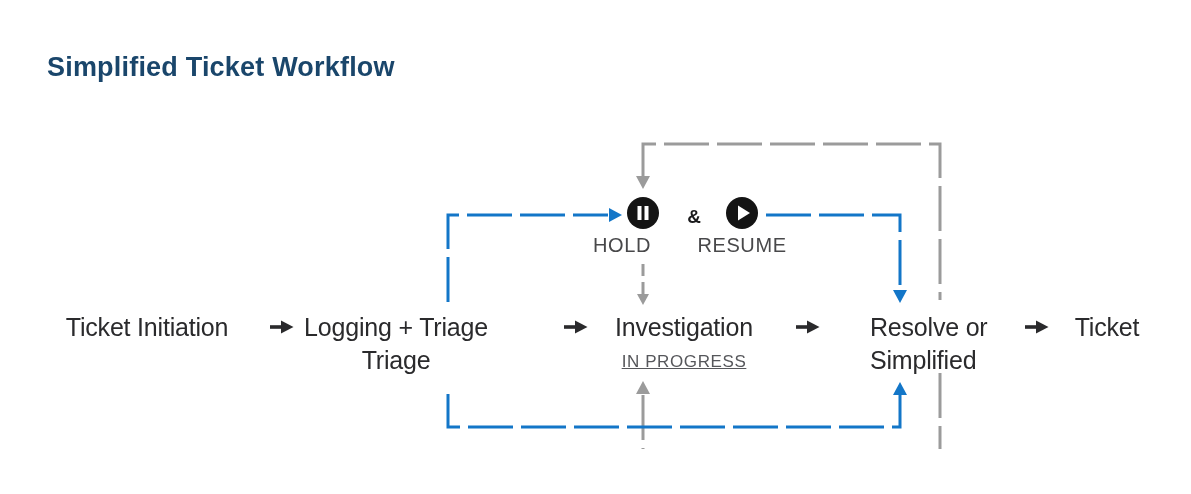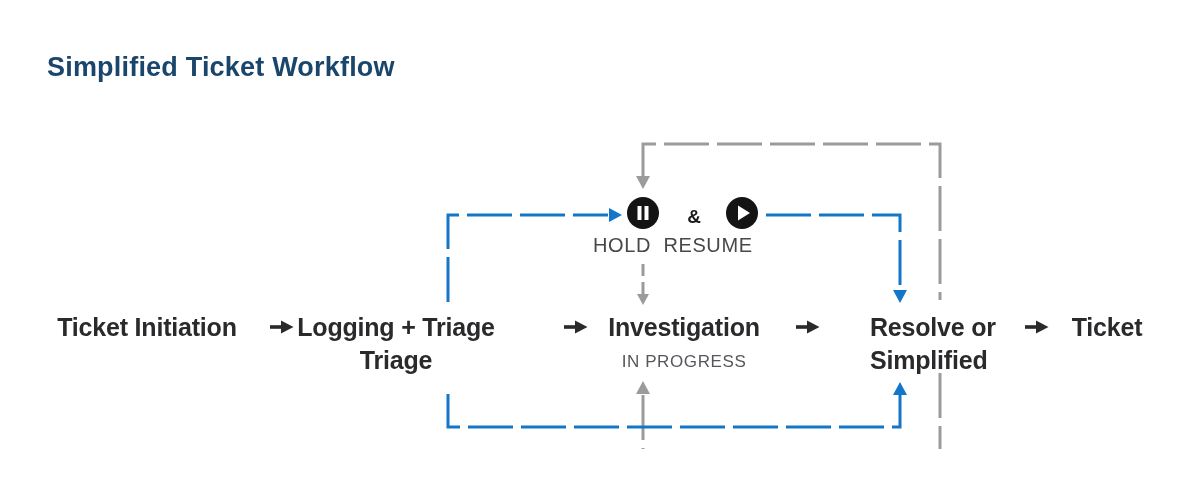--- a/index.html
+++ b/index.html
@@ -29,33 +29,34 @@
     position: absolute;
     top: 312px;
     text-align: center;
     transform: translateX(-50%);
     color: #2A2A2C;
     z-index: 2;
   }
   .step.left-aligned { transform: none; text-align: left; }
   .step .l1, .step .l2 {
     font-size: 25px;
-    font-weight: bold;
+    font-weight: normal;
     line-height: 31px;
     white-space: nowrap;
     letter-spacing: -0.2px;
   }
   .step .l2 { margin-top: 2px; }
   .step .status {
     margin-top: 9px;
     font-size: 17px;
     font-weight: normal;
     color: #56575B;
     letter-spacing: 0.6px;
     white-space: nowrap;
+    text-decoration: underline;
   }
 
   .flow-arrow {
     position: absolute;
     top: 318px;
     transform: translateX(-50%);
     width: 26px;
     height: 18px;
     z-index: 2;
   }
@@ -178,15 +179,15 @@
   <span class="amp">&amp;</span>
 
   <span class="circle-icon" style="left:726px; top:197px;">
     <svg width="32" height="32" viewBox="0 0 32 32">
       <circle cx="16" cy="16" r="16" fill="#141414"></circle>
       <polygon points="12,8.5 24,16 12,23.5" fill="#ffffff"></polygon>
     </svg>
   </span>
 
   <span class="hr-label" style="left:622px;">HOLD</span>
-  <span class="hr-label" style="left:708px;text-align:center;">RESUME</span>
+  <span class="hr-label" style="left:742px;text-align:center;">RESUME</span>
 
 </div>
 
 </body></html>

